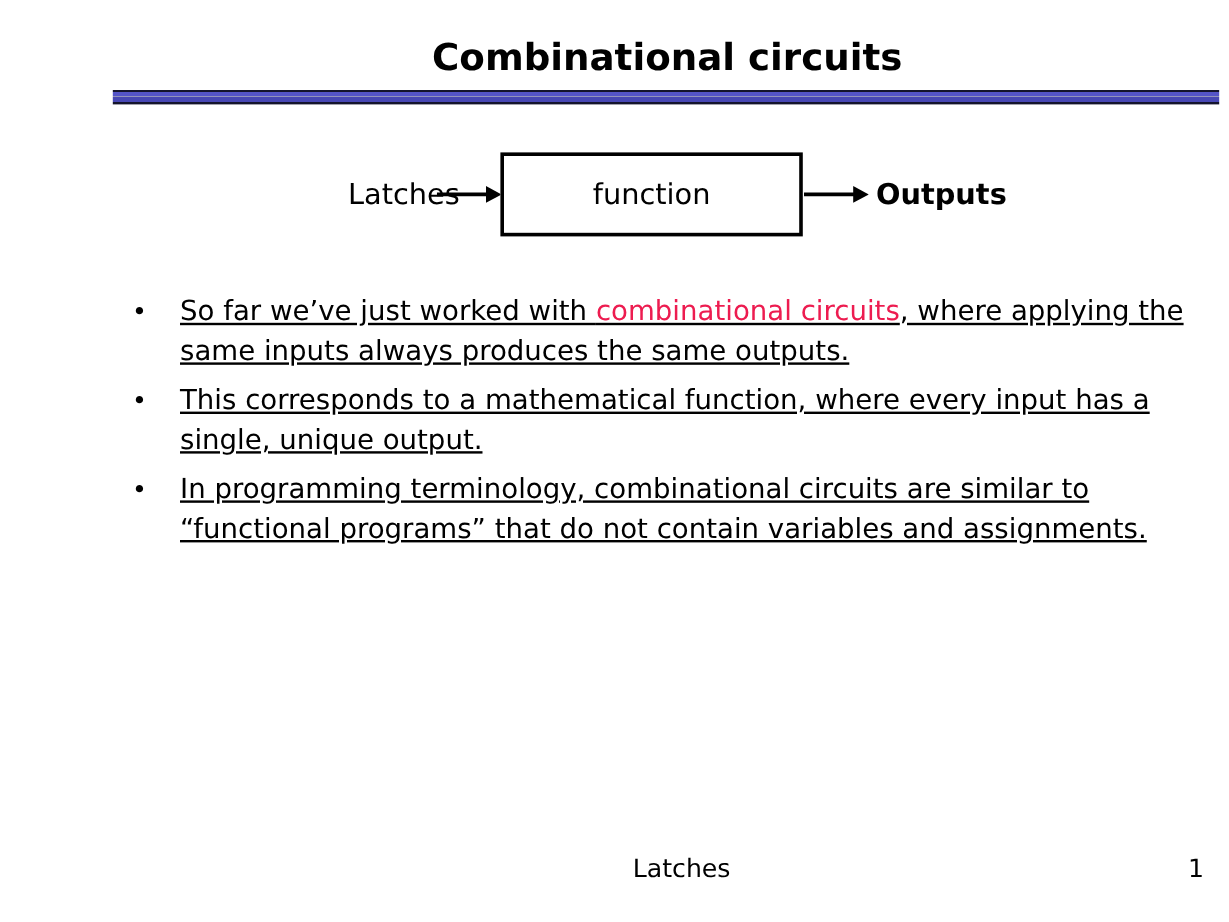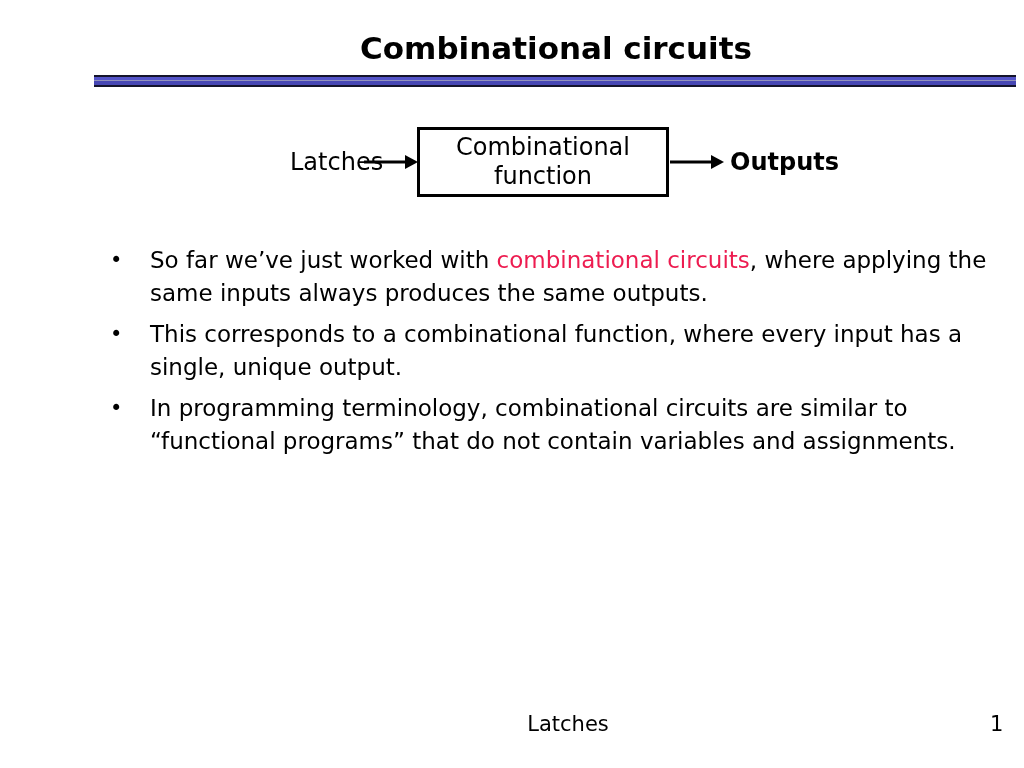--- a/index.html
+++ b/index.html
@@ -32,21 +32,21 @@
     display:flex;flex-direction:column;align-items:center;justify-content:center;
     font-size:24px;line-height:29px;text-align:center;
   }
   .arrow{position:absolute;}
   .arrow-left{left:320px;top:152px;}
   .arrow-right{left:626px;top:152px;}
   
   .bullets{position:absolute;left:56px;top:244px;width:920px;}
   .bullet{display:flex;margin-bottom:8px;font-size:23px;line-height:33px;}
   .bullet .dot{flex:none;width:40px;padding-left:10px;font-size:21px;}
-  .bullet .txt{flex:1;}
+  .bullet .txt{flex:1;text-decoration:underline;}
   .hl-red{color:#ed1c50;}
   
   .footer-center{
     position:absolute;left:12px;top:712px;width:100%;text-align:center;
     font-size:21px;color:#000;
   }
   .page-number{
     position:absolute;left:946px;top:712px;font-size:21px;color:#000;
   }
 </style>
@@ -60,41 +60,40 @@
   <div class="divider"></div>
 
   <div class="io-label inputs-label">Latches</div>
 
   <svg class="arrow arrow-left" width="54" height="20" viewBox="0 0 54 20">
     <line x1="0" y1="10" x2="42" y2="10" stroke="#000" stroke-width="3"></line>
     <polygon points="41,3 54,10 41,17" fill="#000"></polygon>
   </svg>
 
   <div class="cbox">
-    <span>Combinational</span>
     <span>function</span>
   </div>
 
   <svg class="arrow arrow-right" width="54" height="20" viewBox="0 0 54 20">
     <line x1="0" y1="10" x2="42" y2="10" stroke="#000" stroke-width="3"></line>
     <polygon points="41,3 54,10 41,17" fill="#000"></polygon>
   </svg>
 
   <div class="io-label outputs-label">Outputs</div>
 
   <div class="bullets">
 
     <div class="bullet">
       <span class="dot">•</span>
       <span class="txt"><span>So far we’ve just worked with </span><span class="hl-red">combinational circuits</span><span>, where applying the same inputs always produces the same outputs.</span></span>
     </div>
 
     <div class="bullet">
       <span class="dot">•</span>
-      <span class="txt"><span>This corresponds to a combinational function, where every input has a single, unique output.</span><span class="hl-red"></span><span></span></span>
+      <span class="txt"><span>This corresponds to a mathematical function, where every input has a single, unique output.</span><span class="hl-red"></span><span></span></span>
     </div>
 
     <div class="bullet">
       <span class="dot">•</span>
       <span class="txt"><span>In programming terminology, combinational circuits are similar to “functional programs” that do not contain variables and assignments.</span><span class="hl-red"></span><span></span></span>
     </div>
 
   </div>
 
   <div class="footer-center">Latches</div>

